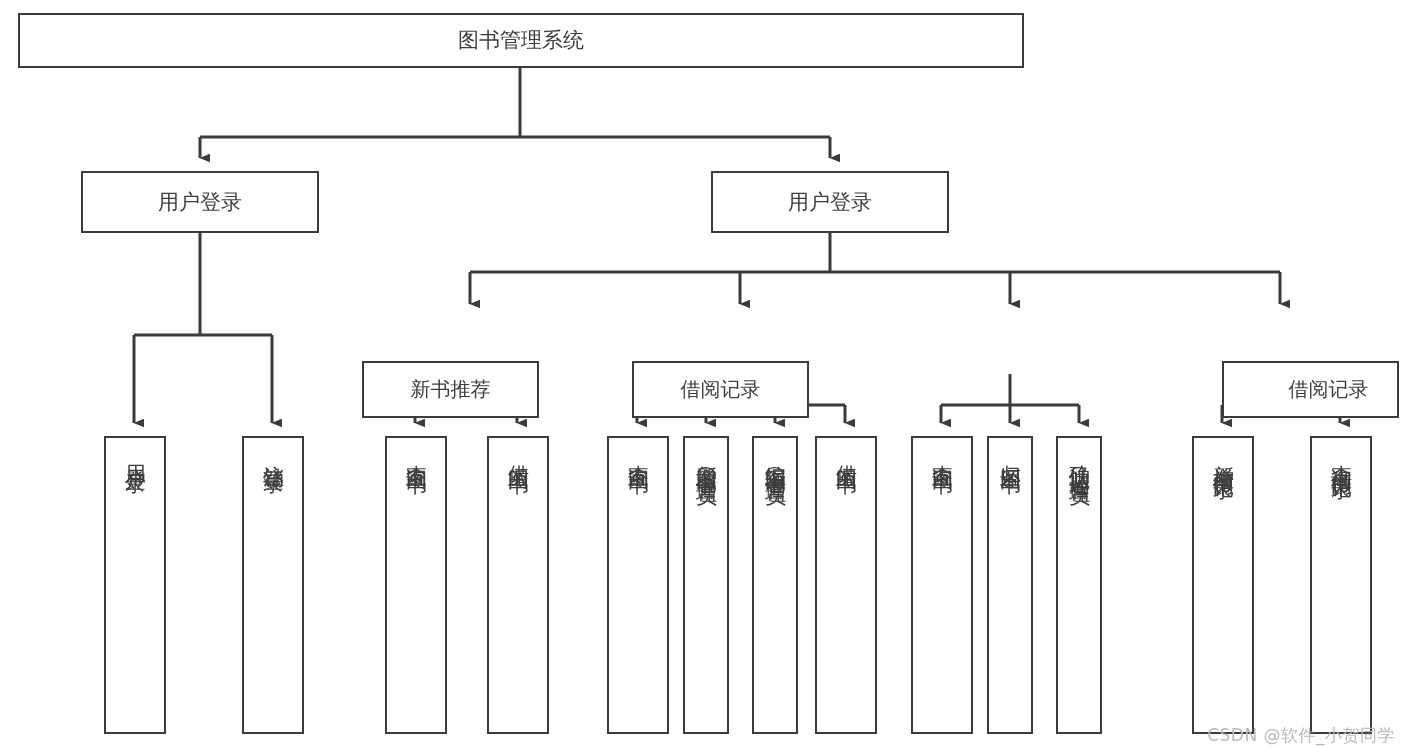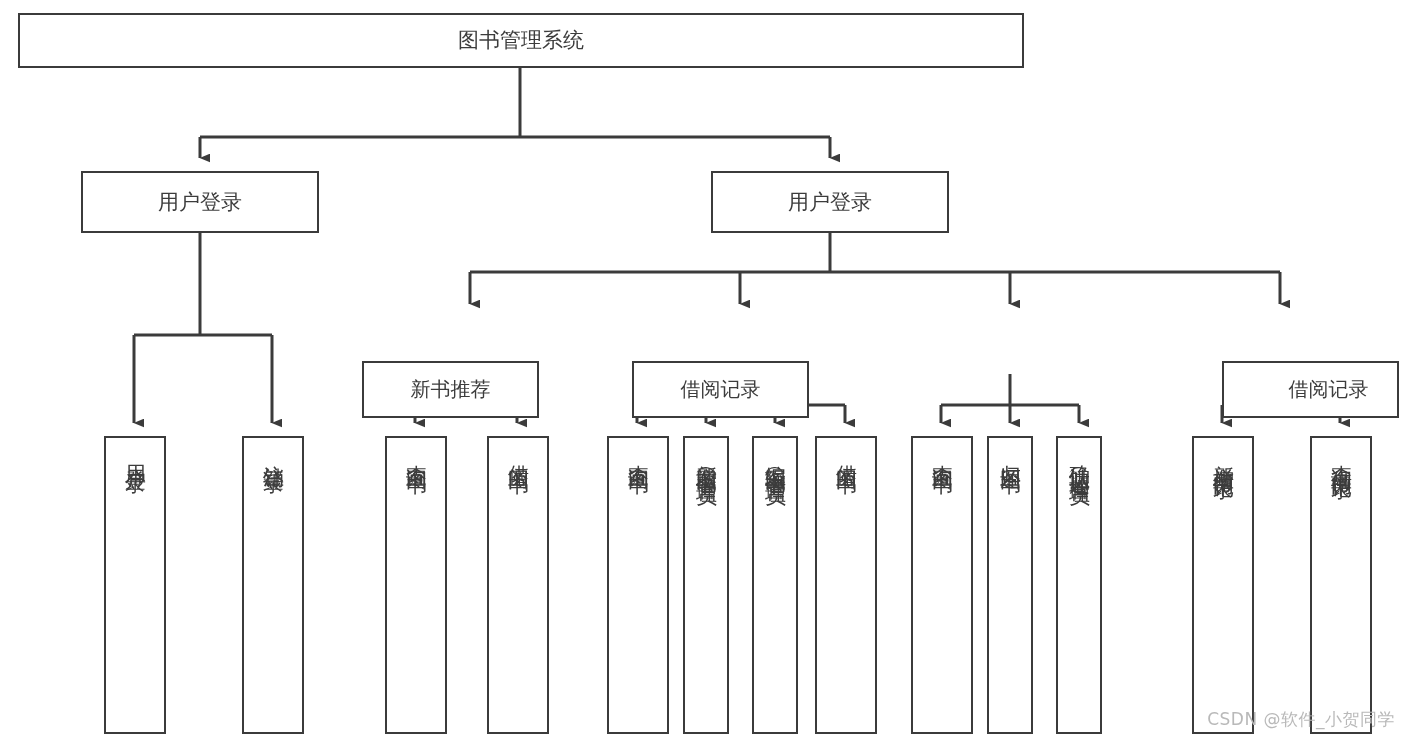--- a/index.html
+++ b/index.html
@@ -95,21 +95,21 @@
     line-height: 1;
     white-space: nowrap;
     text-align: left;
   }
   .leaf-w-wide { width: 62px; }
   .leaf-w-narrow { width: 46px; }
 
   .watermark {
     position: absolute;
     right: 10px;
-    bottom: 16px;
+    bottom: 0;
     font-size: 17px;
     color: #b9b9b9;
     white-space: nowrap;
     letter-spacing: 0.5px;
     margin-top: 36px;
   }
 </style>
 </head>
 <body>
 

